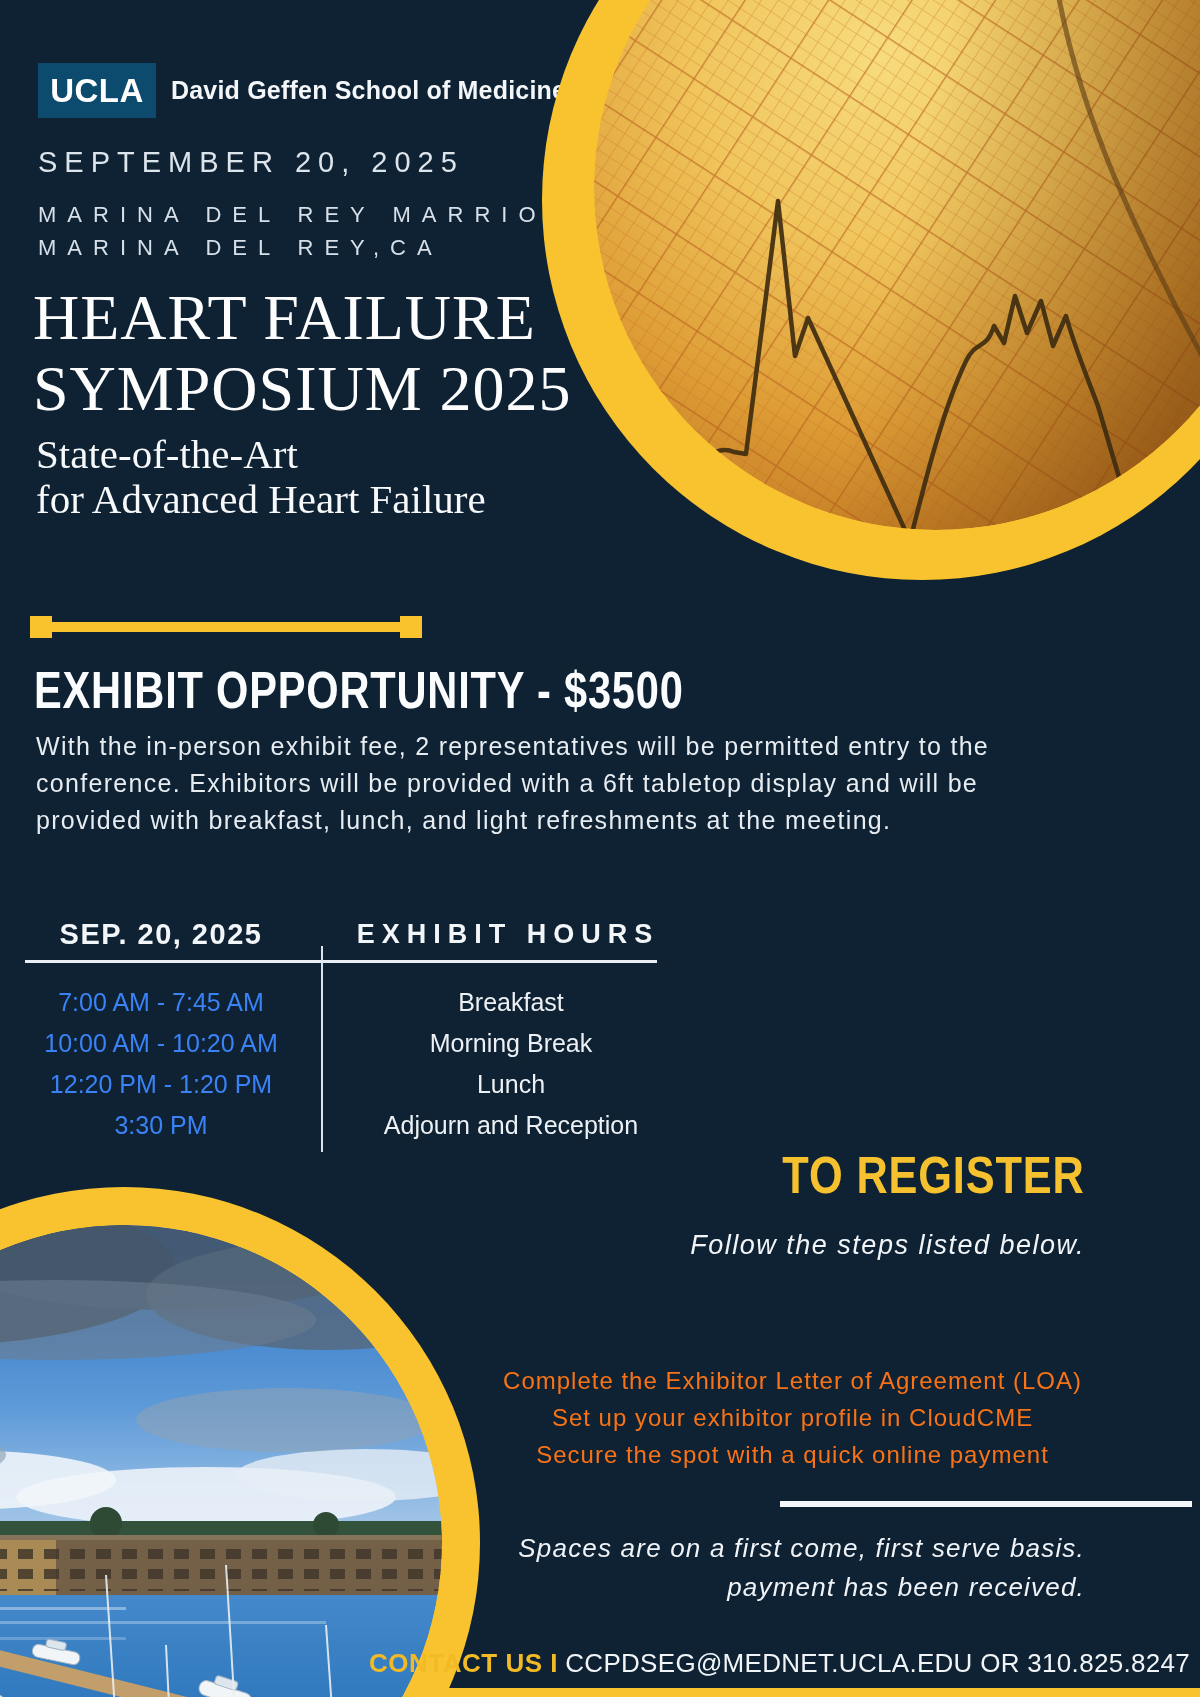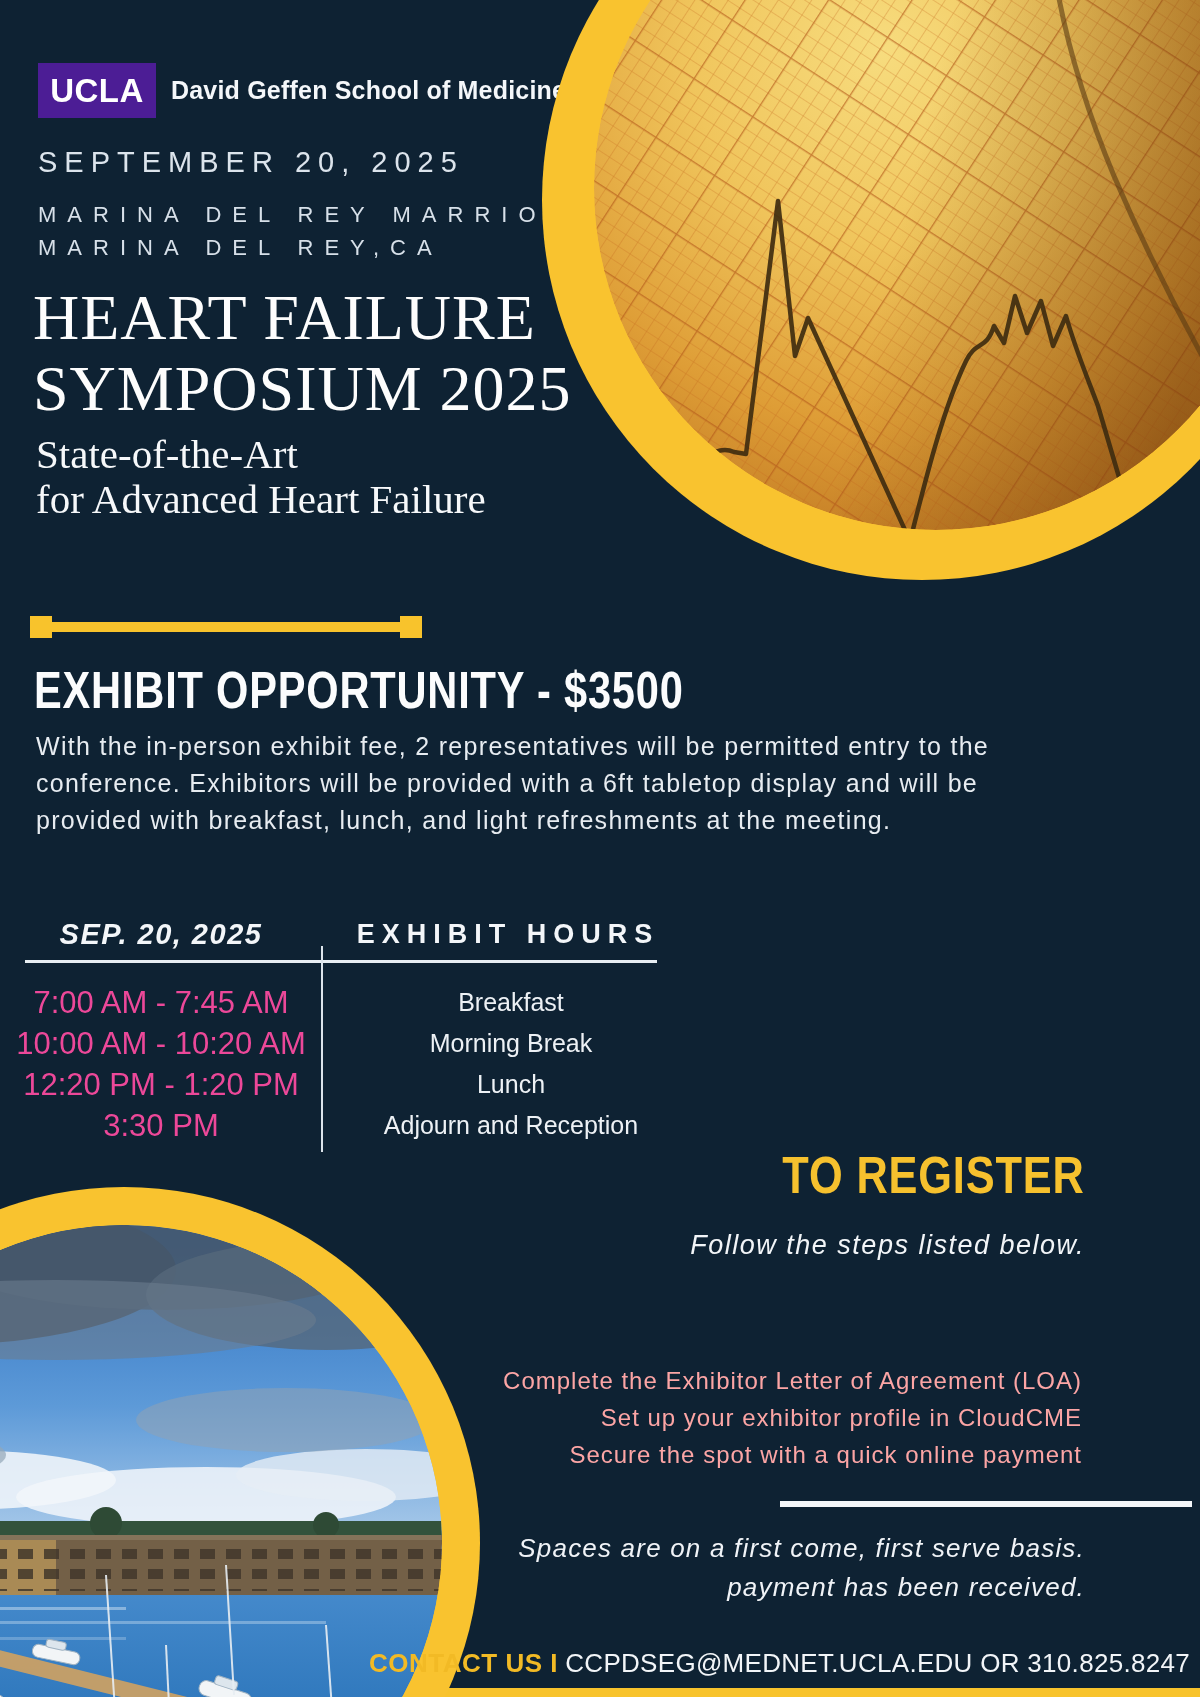--- a/index.html
+++ b/index.html
@@ -6,21 +6,21 @@
   body{
     width:1200px;height:1697px;position:relative;overflow:hidden;
     background:#0E2233;
     font-family:"Liberation Sans", sans-serif;
     color:#EAEFF4;
   }
   .abs{position:absolute;}
 
   
   .logo-row{left:38px;top:63px;display:flex;align-items:center;}
-  .ucla-box{width:118px;height:55px;background:#4c1d95;display:flex;align-items:center;justify-content:center;}
+  .ucla-box{width:118px;height:55px;background:#0c4a6e;display:flex;align-items:center;justify-content:center;}
   .ucla-box span{font-weight:bold;font-size:33px;color:#fff;letter-spacing:.5px;}
   .school{margin-left:15px;font-weight:bold;font-size:25px;color:#F4F7FA;letter-spacing:.2px;}
 
   .date-line{left:38px;top:146px;font-size:29px;letter-spacing:7px;color:#DCE4EC;}
   .venue{left:38px;top:198px;font-size:22px;letter-spacing:11px;line-height:33px;color:#D7E0E9;}
 
   
   .title{left:33px;top:282px;font-family:"Liberation Serif","DejaVu Serif",serif;font-size:64px;line-height:71px;color:#FDFDFD;letter-spacing:1px;}
   .subtitle{left:36px;top:432px;font-family:"Liberation Serif","DejaVu Serif",serif;font-size:41px;line-height:45px;color:#F6F8FA;}
 
@@ -28,38 +28,38 @@
   .divider{left:30px;top:616px;width:392px;height:22px;display:flex;align-items:center;}
   .divider .sq{width:22px;height:22px;background:#F8C32C;}
   .divider .bar{flex:1;height:10px;background:#F8C32C;}
 
   
   .exhibit-heading{left:34px;top:660px;font-size:52px;font-weight:bold;color:#FBFCFD;}
   .exhibit-heading .cond{display:inline-block;transform:scaleX(.8);transform-origin:left center;letter-spacing:1px;white-space:nowrap;}
   .exhibit-desc{left:36px;top:728px;width:1052px;font-size:25px;letter-spacing:1.3px;line-height:37px;color:#E7ECF1;}
 
   
-  .sched-col1-h{left:0;top:918px;width:322px;text-align:center;font-size:29px;font-weight:bold;letter-spacing:1.5px;color:#F3F6F9;font-style:italic;}
+  .sched-col1-h{left:0;top:918px;width:322px;text-align:center;font-size:29px;font-weight:bold;letter-spacing:1.5px;color:#F3F6F9;}
   .sched-col2-h{left:322px;top:919px;width:372px;text-align:center;font-size:27px;font-weight:bold;letter-spacing:7px;color:#F3F6F9;}
   .sched-hline{left:25px;top:960px;width:632px;height:3px;background:#E8EEF3;}
   .sched-vline{left:321px;top:946px;width:2px;height:206px;background:#DCE4EB;}
-  .sched-times{left:0;top:982px;width:322px;text-align:center;font-size:31px;line-height:41px;color:#ec4899;}
+  .sched-times{left:0;top:982px;width:322px;text-align:center;font-size:25px;line-height:41px;color:#3b82f6;}
   .sched-events{left:322px;top:982px;width:378px;text-align:center;font-size:25px;line-height:41px;color:#EDF1F5;}
 
   
   .ekg-outer{left:542px;top:-180px;width:760px;height:760px;border-radius:50%;background:#F9C32F;z-index:1;}
   .ekg-inner{position:absolute;left:52px;top:26px;width:684px;height:684px;border-radius:50%;overflow:hidden;}
   .marina-outer{left:-232px;top:1187px;width:712px;height:712px;border-radius:50%;background:#F9C32F;z-index:3;}
   .marina-inner{position:absolute;left:38px;top:38px;width:636px;height:636px;border-radius:50%;overflow:hidden;}
 
   
   .reg-heading{right:115px;top:1146px;font-size:51px;font-weight:bold;color:#F6C12E;text-align:center;}
   .reg-heading .cond{display:inline-block;transform:scaleX(.85);transform-origin:right center;letter-spacing:1px;white-space:nowrap;}
   .reg-sub{right:115px;top:1230px;font-size:27px;font-style:italic;letter-spacing:1.5px;color:#F2F5F8;text-align:right;}
-  .reg-steps{right:118px;top:1362px;font-size:24px;letter-spacing:1px;line-height:37px;color:#fca5a5;text-align:right;}
+  .reg-steps{right:118px;top:1362px;font-size:24px;letter-spacing:1px;line-height:37px;color:#f97316;text-align:center;}
   .reg-line{left:780px;top:1501px;width:412px;height:6px;background:#F4F7FA;}
   .reg-notice{right:115px;top:1529px;font-size:26px;font-style:italic;letter-spacing:1.2px;line-height:39px;color:#F0F3F7;text-align:right;}
 
   
   .contact{right:10px;top:1648px;font-size:26px;text-align:right;z-index:4;white-space:nowrap;}
   .contact .lbl{color:#F2BA25;font-weight:bold;letter-spacing:.5px;}
   .contact .inf{color:#F2F5F8;letter-spacing:.3px;}
   .bottom-bar{left:0;bottom:0;width:1200px;height:9px;background:#F8C32C;z-index:2;}
 </style>
 </head>

